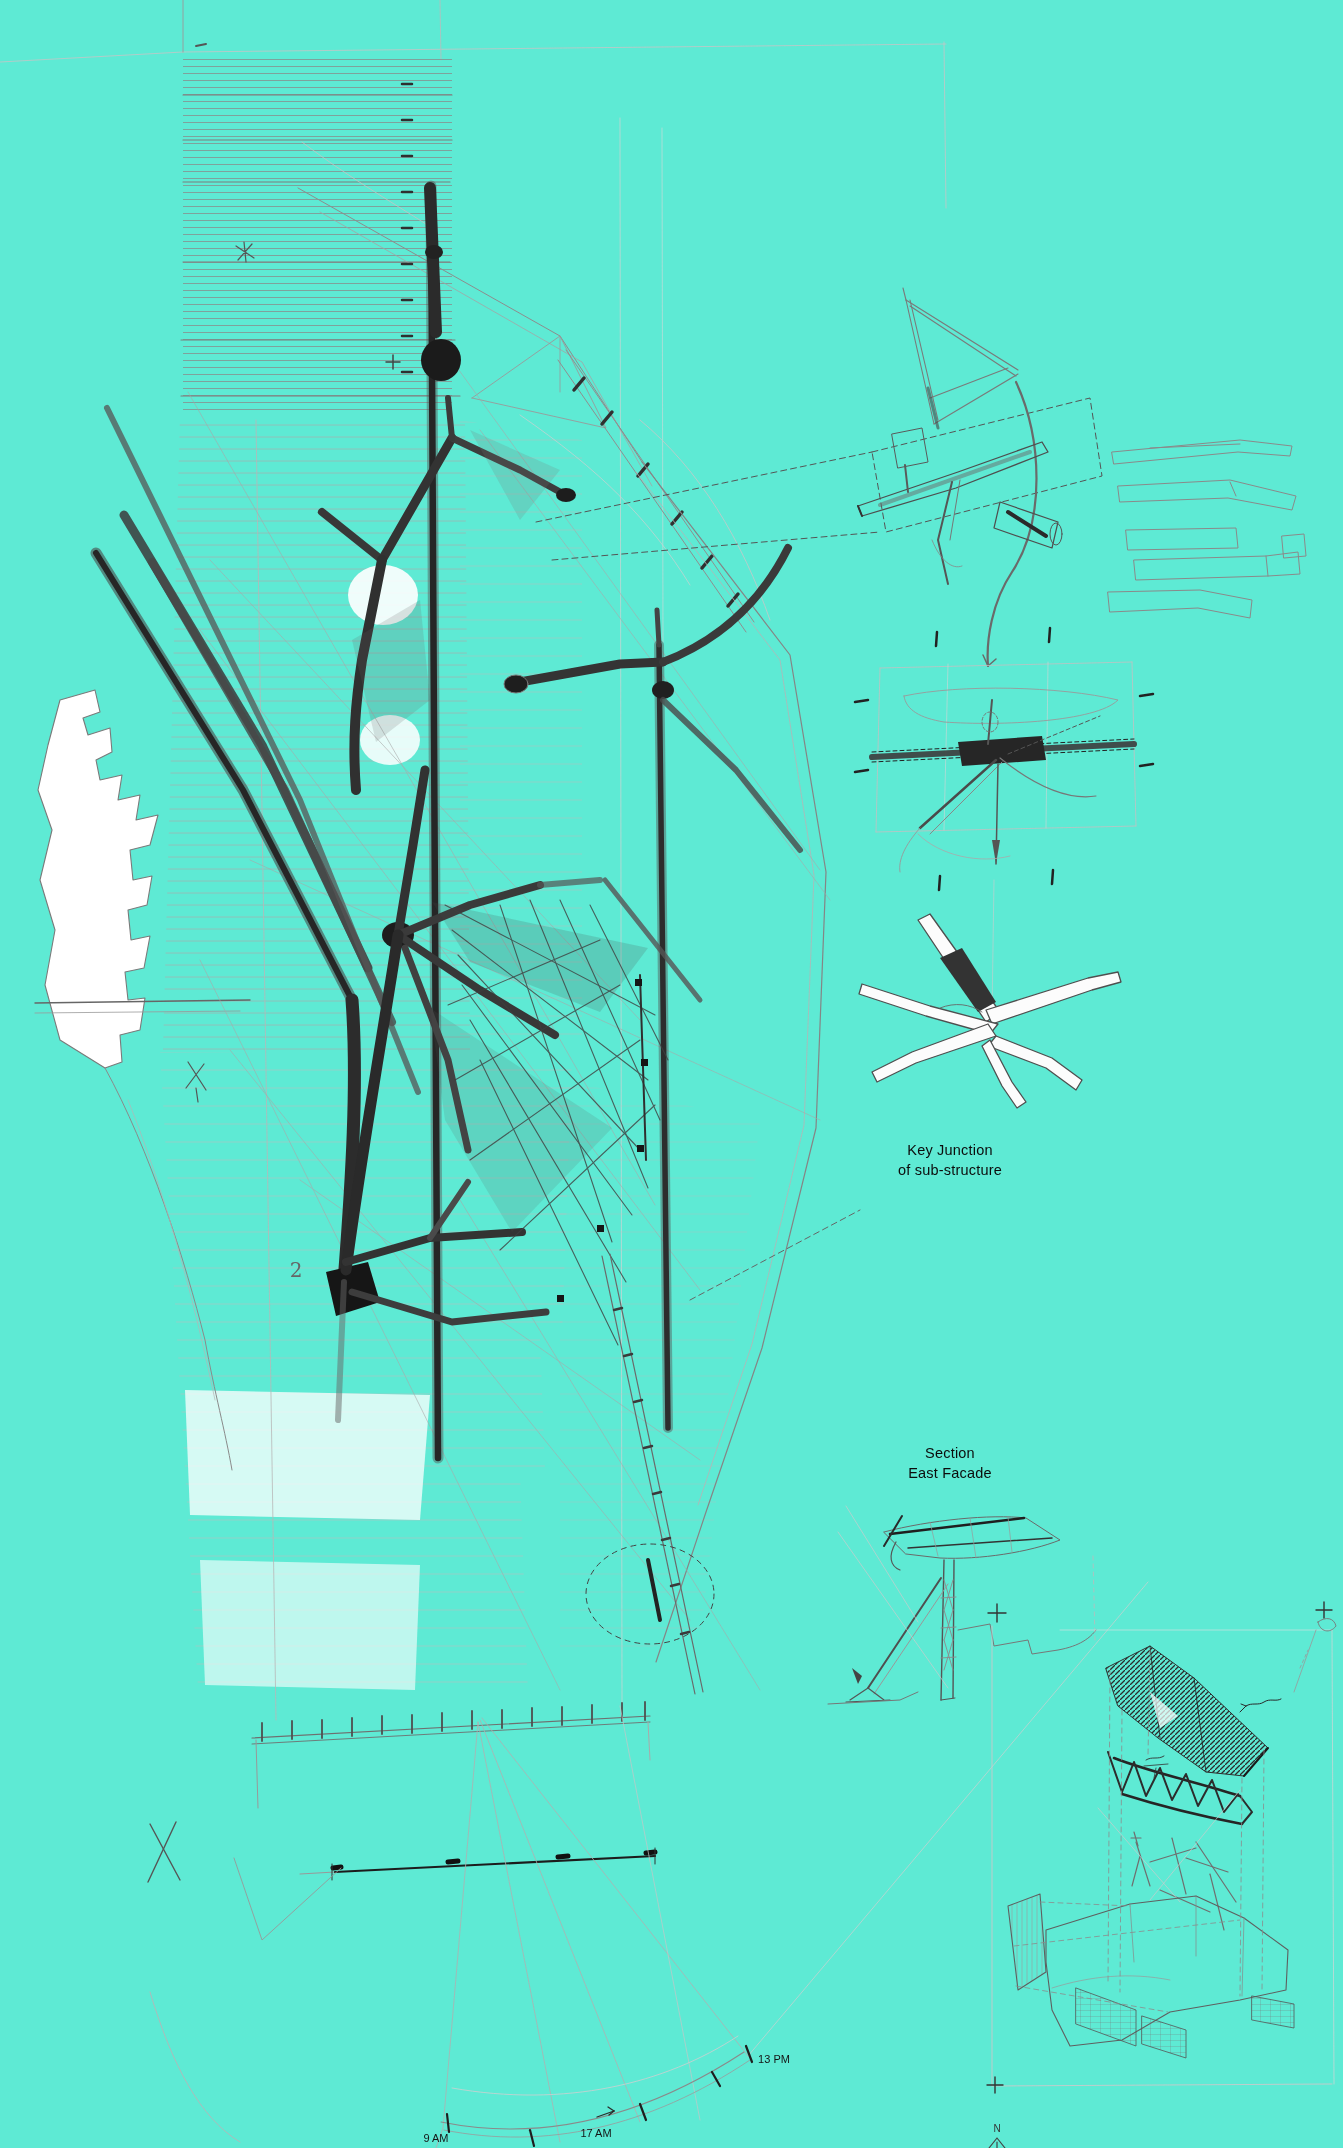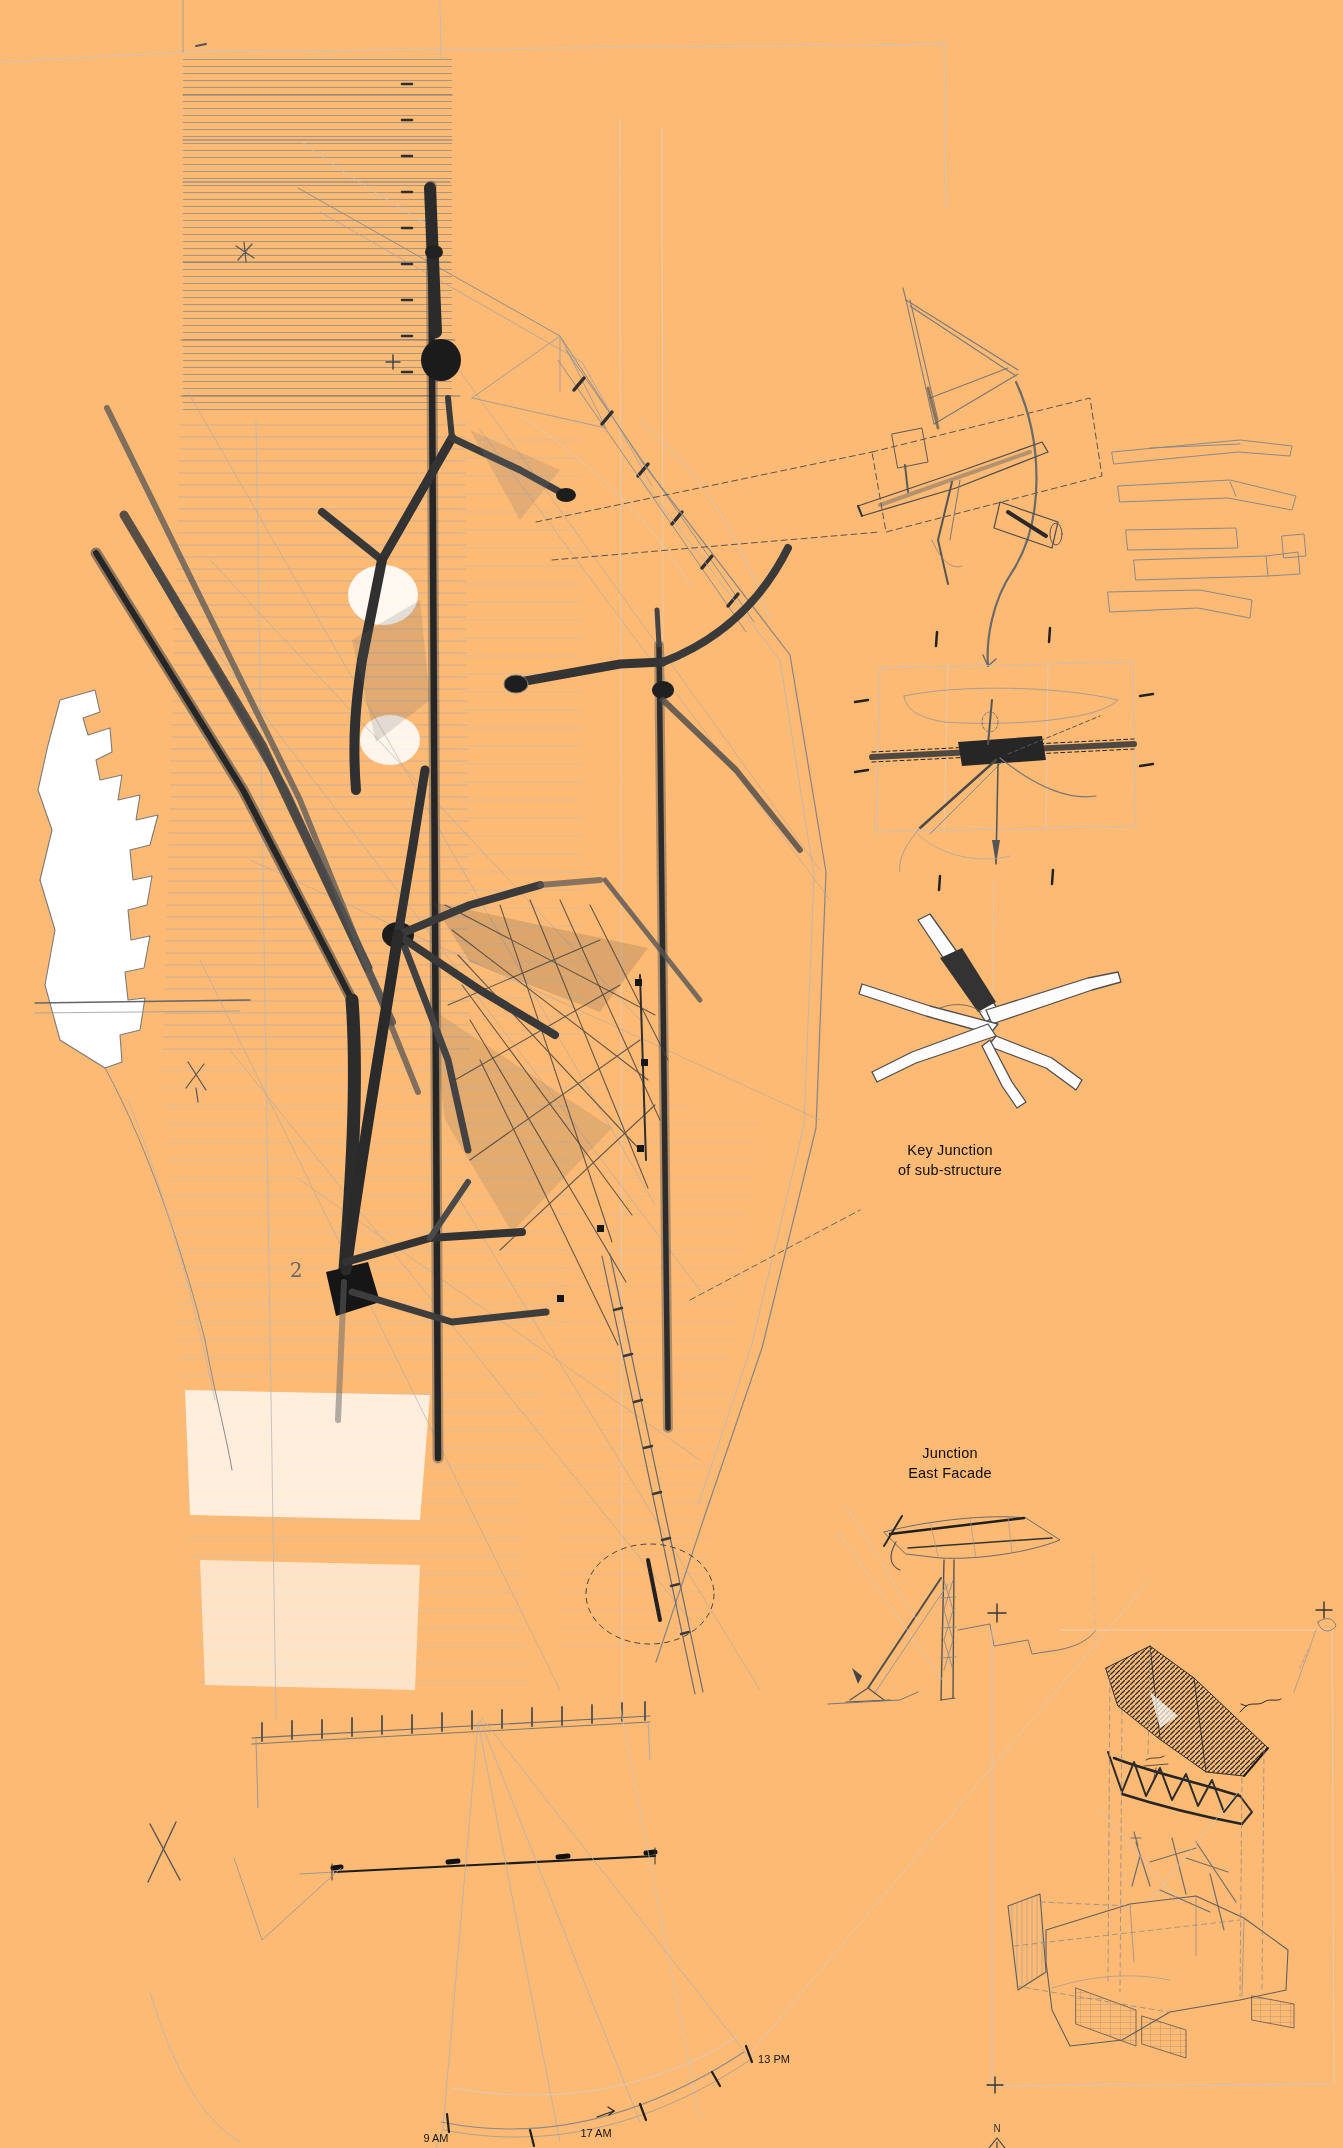--- a/index.html
+++ b/index.html
@@ -1,16 +1,16 @@
 <!DOCTYPE html>
 <html><head>
 <meta charset="utf-8">
 <style>
   html,body{margin:0;padding:0;background:#e8e8e8;font-family:"Liberation Sans",sans-serif;}
-  .sheet{position:relative;width:1343px;height:2148px;background:#fdba74;overflow:hidden;margin:0 auto;}
+  .sheet{position:relative;width:1343px;height:2148px;background:#5eead4;overflow:hidden;margin:0 auto;}
   .sheet svg{position:absolute;left:0;top:0;width:1343px;height:2148px;}
   svg *{stroke-linecap:round;stroke-linejoin:round;}
   .lbl{position:absolute;color:#0c0c0c;text-align:center;white-space:nowrap;}
   .lbl-detail{font-size:14.5px;line-height:20px;letter-spacing:.2px;}
   .lbl-time{font-size:11px;line-height:12px;color:#151515;}
   .lbl-n{font-size:10px;line-height:10px;color:#333;}
   .lbl-num{font-size:20px;color:#666;font-family:"DejaVu Serif",serif;}
 </style>
 </head>
 <body>
@@ -471,21 +471,21 @@
   </g>
 </g>
 </svg>
 
 <div class="lbl lbl-detail" style="left:860px;top:1140px;width:180px;">
   <div>Key Junction</div>
   <div>of sub-structure</div>
 </div>
 
 <div class="lbl lbl-detail" style="left:860px;top:1443px;width:180px;">
-  <div>Junction</div>
+  <div>Section</div>
   <div>East Facade</div>
 </div>
 
 <div class="lbl lbl-time" style="left:406px;top:2132px;width:60px;">9 AM</div>
 <div class="lbl lbl-time" style="left:566px;top:2127px;width:60px;">17 AM</div>
 <div class="lbl lbl-time" style="left:744px;top:2053px;width:60px;">13 PM</div>
 <div class="lbl lbl-n" style="left:985px;top:2124px;width:24px;">N</div>
 <div class="lbl lbl-num" style="left:284px;top:1258px;width:24px;">2</div>
 </div>
 

